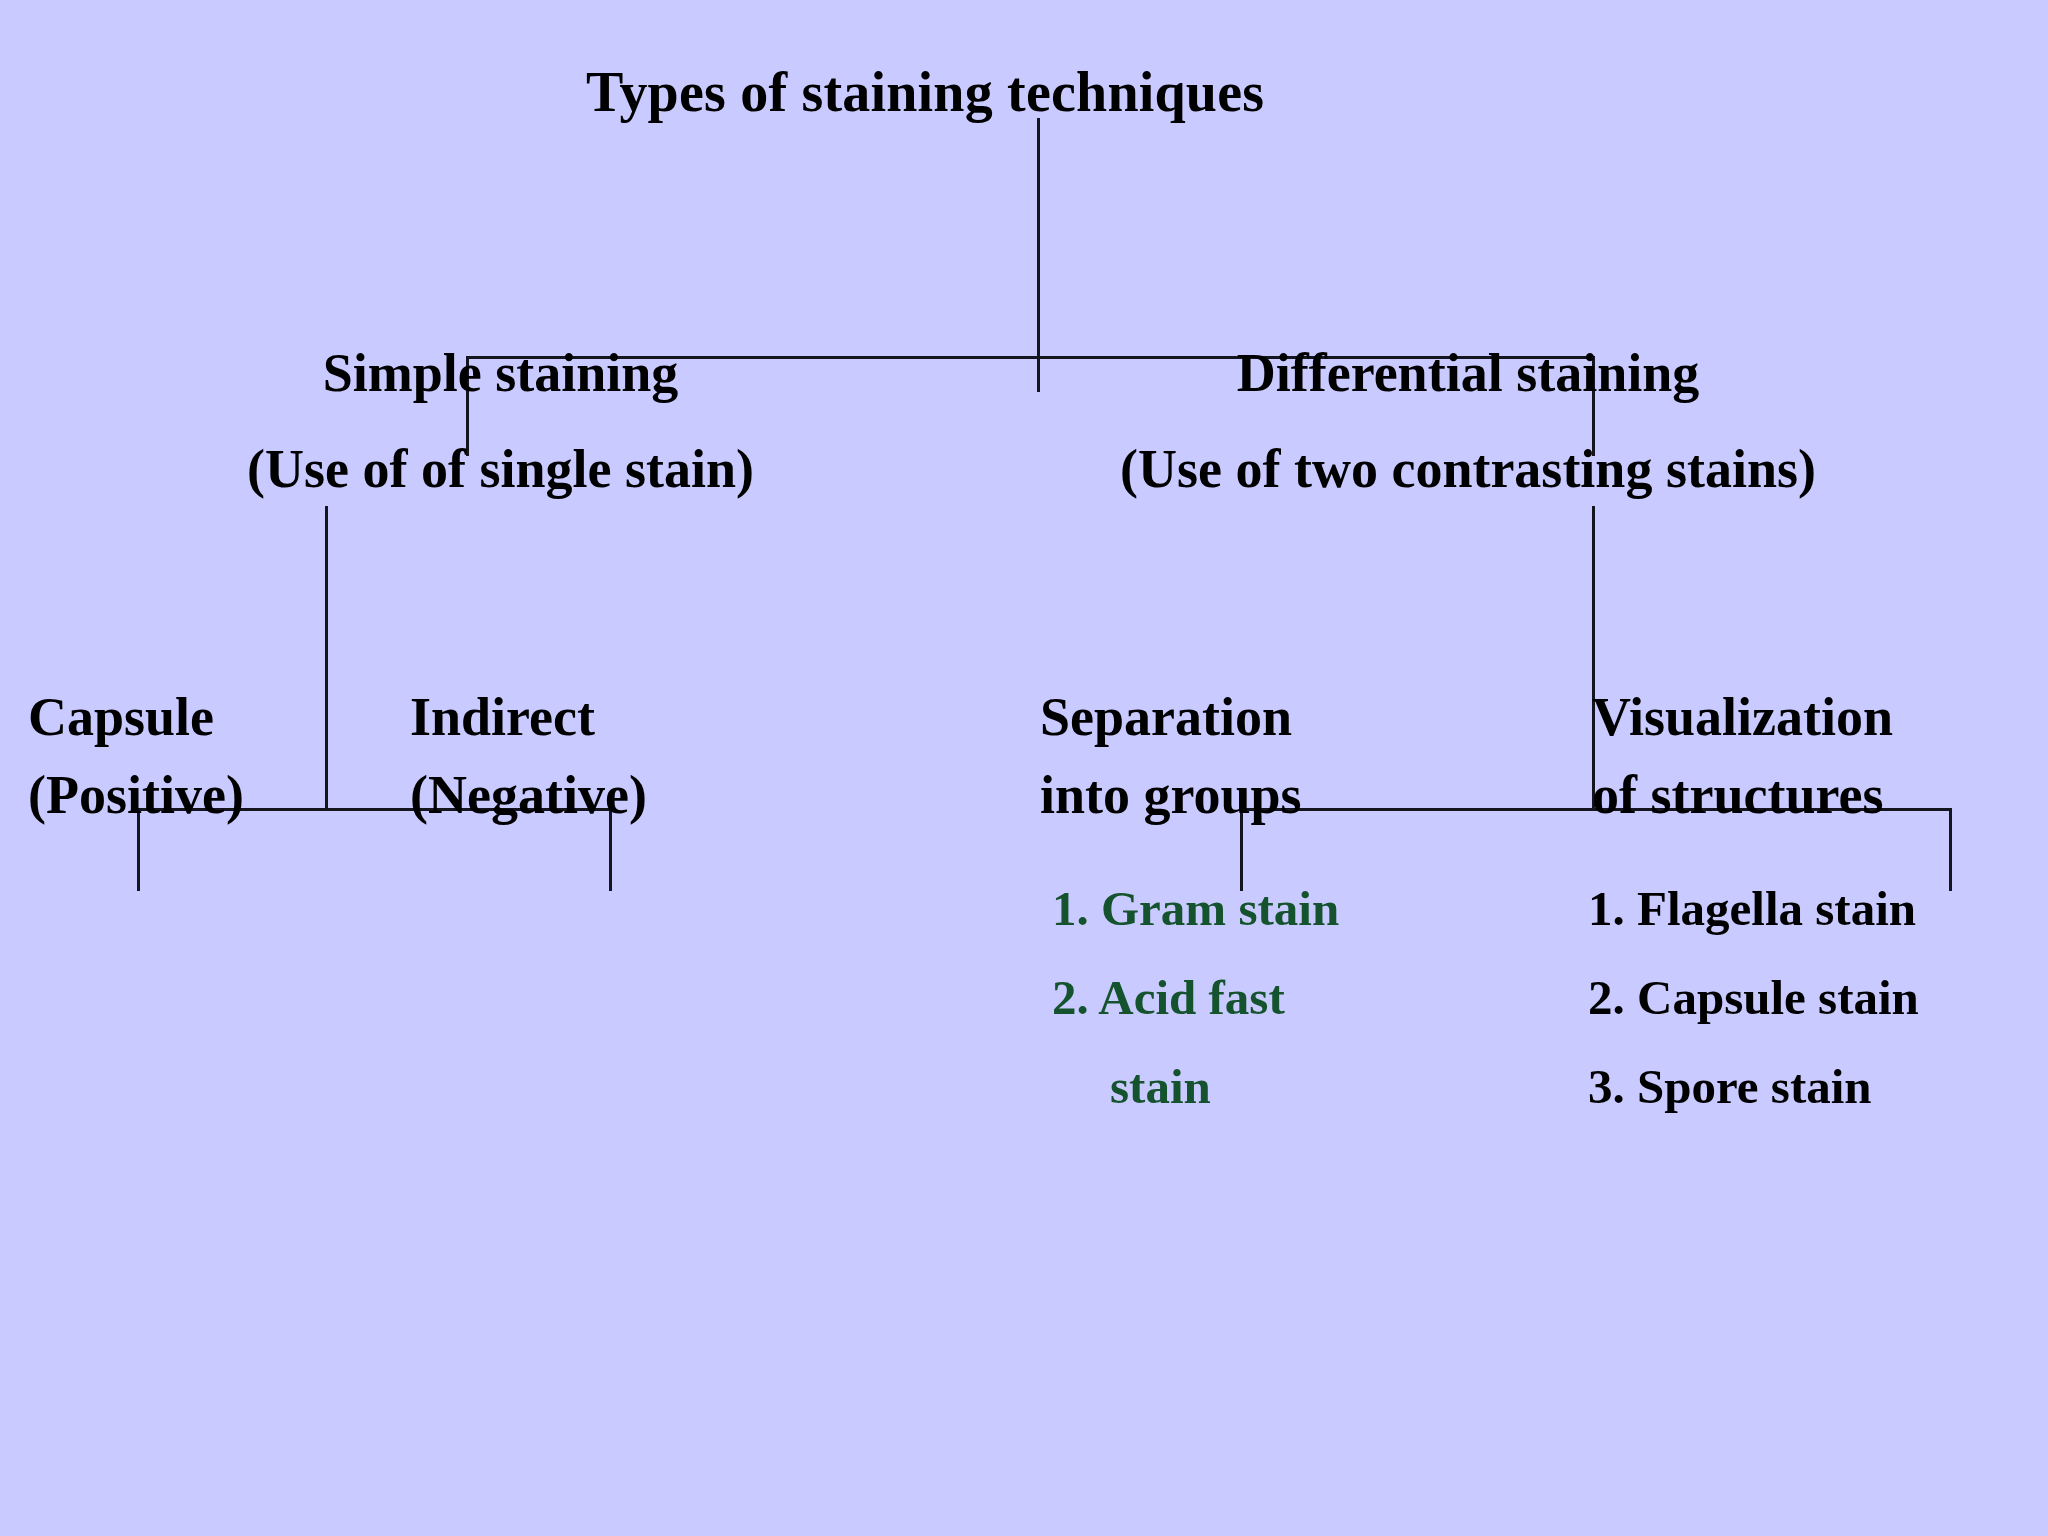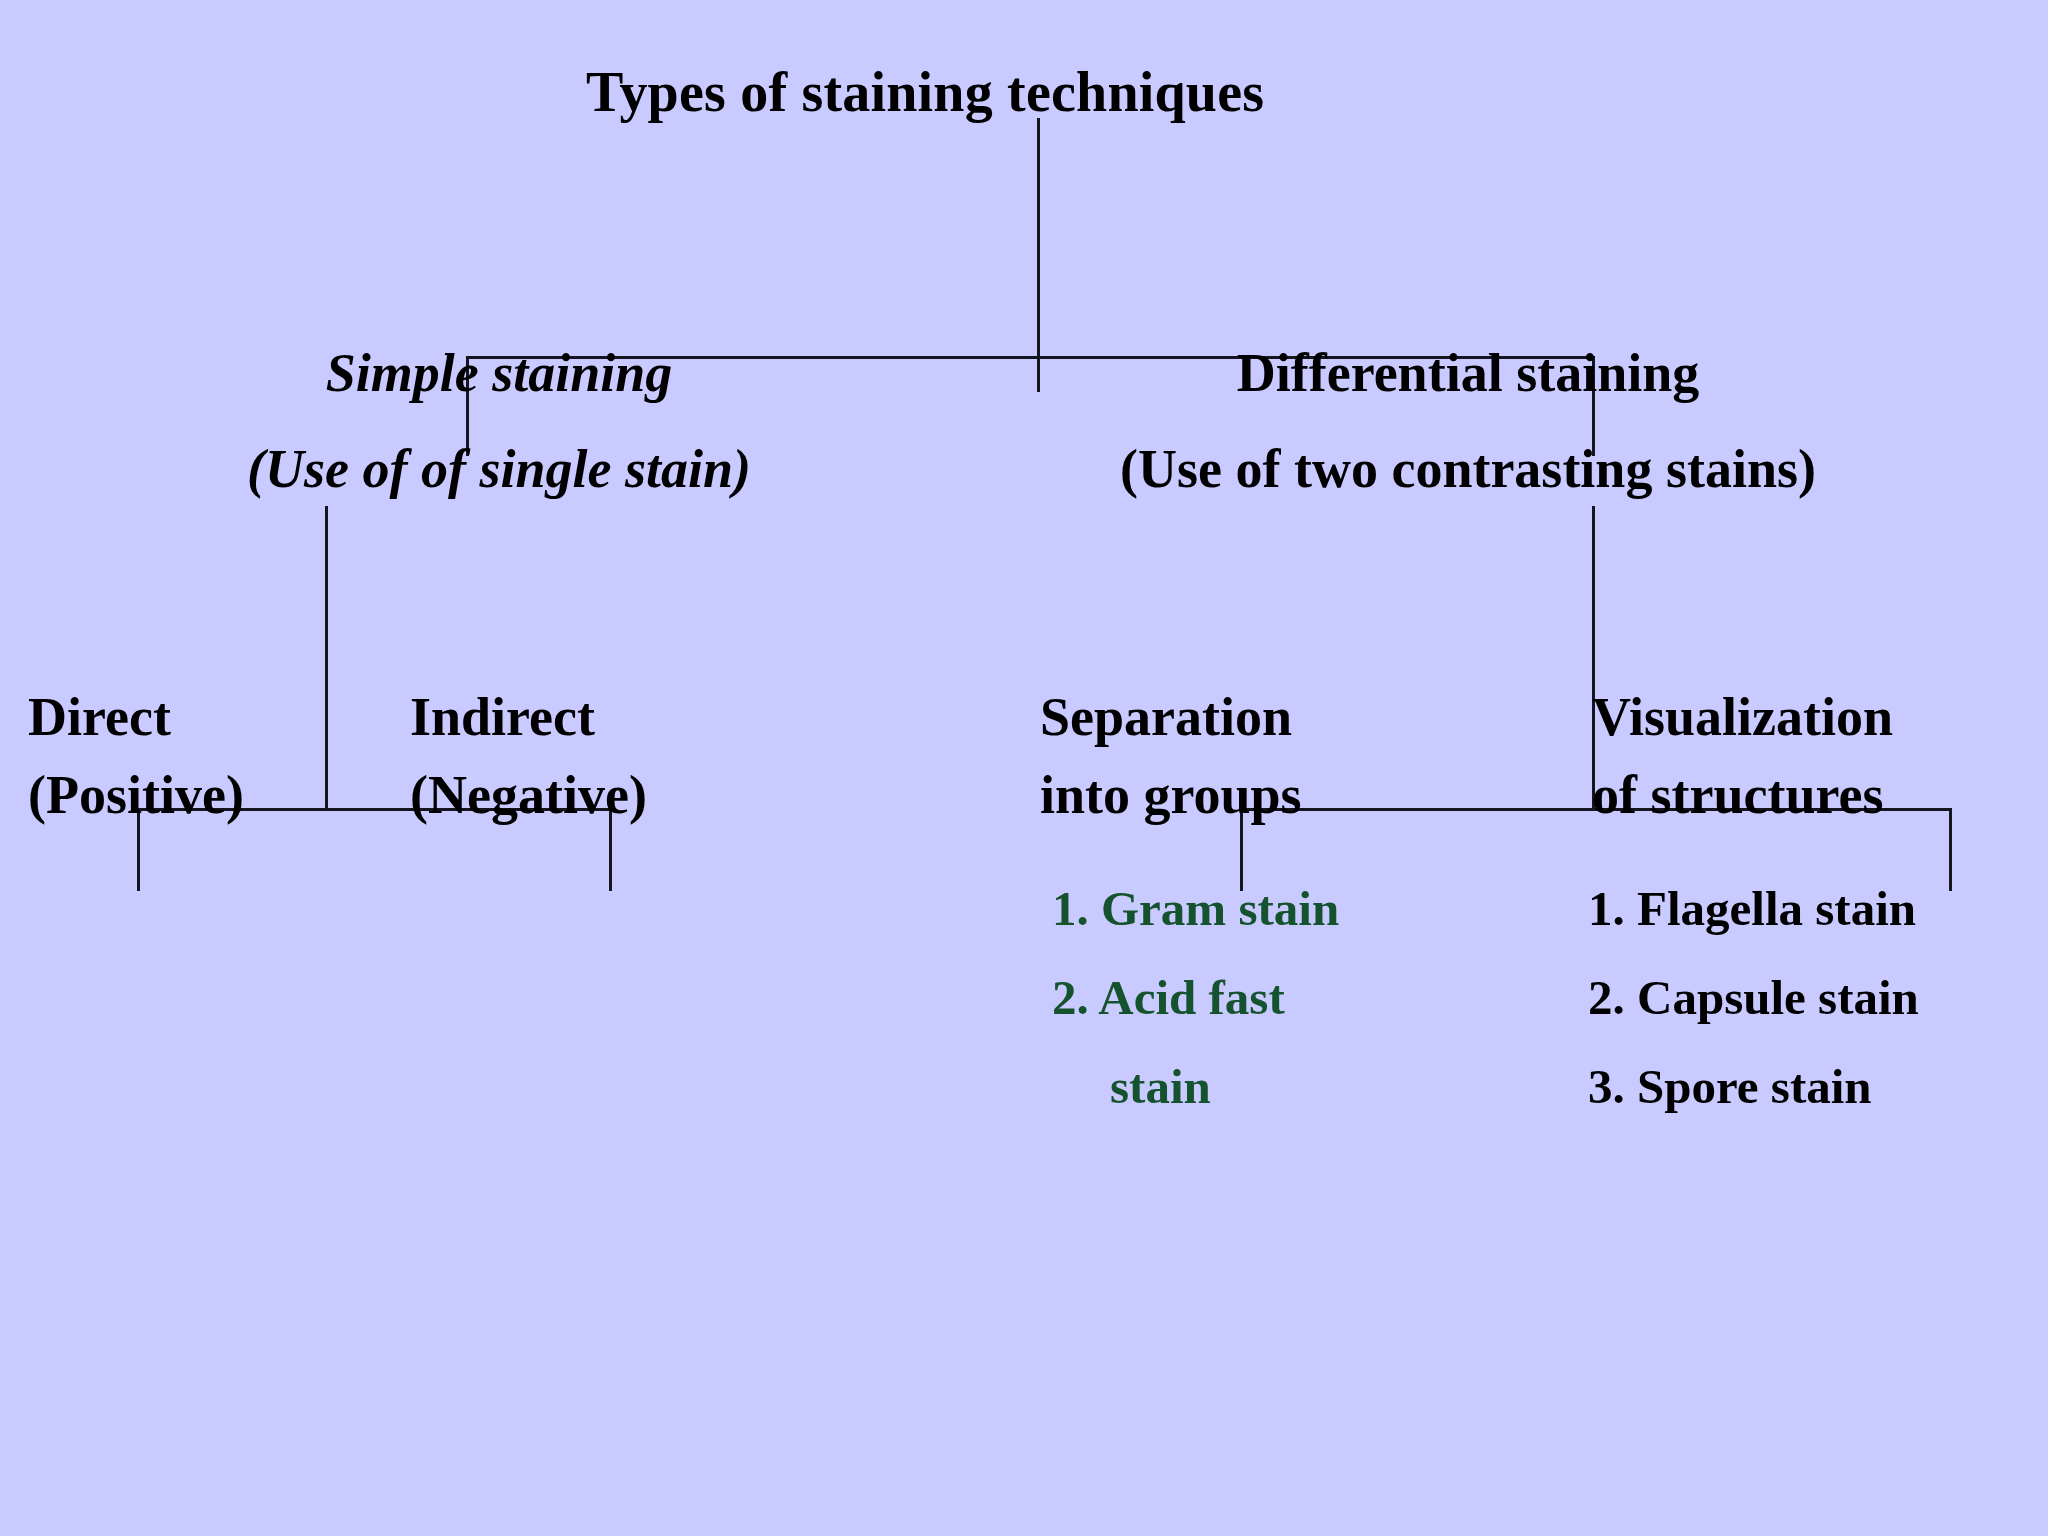--- a/index.html
+++ b/index.html
@@ -71,21 +71,21 @@
     font-size: 49px;
   }
   .list-node .line + .line {
     margin-top: 40px;
   }
 
   
   #root-title { left: 586px; top: 64px; }
 
   
-  #branch-simple       { left: 247px;  top: 346px; font-style: italic; }
+  #branch-simple       { left: 247px;  top: 346px; }
   #branch-differential { left: 1120px; top: 346px; }
 
   
   #leaf-direct   { left: 28px;  top: 690px; }
   #leaf-indirect { left: 410px; top: 690px; }
 
   
   #leaf-separation    { left: 1040px; top: 690px; }
   #leaf-visualization { left: 1592px; top: 690px; }
 
@@ -131,21 +131,21 @@
 
   <div class="vline" id="differential-stem" style="left: 1592px; top: 506px; height: 305px; background: rgb(21, 21, 31);"></div>
 
   <div class="hline" id="differential-bar" style="left: 1240px; top: 808px; width: 712px; background: rgb(21, 21, 31);"></div>
 
   <div class="vline" id="differential-drop-separation" style="left: 1240px; top: 808px; height: 83px; background: rgb(21, 21, 31);"></div>
 
   <div class="vline" id="differential-drop-visualization" style="left: 1949px; top: 808px; height: 83px; background: rgb(21, 21, 31);"></div>
 
   <div class="node leaf-node" id="leaf-direct" style="color: rgb(0, 0, 0);">
-    <span class="line">Direct</span>
+    <span class="line">Capsule</span>
     <span class="line">(Positive)</span>
   </div>
 
   <div class="node leaf-node" id="leaf-indirect" style="color: rgb(0, 0, 0);">
     <span class="line">Indirect</span>
     <span class="line">(Negative)</span>
   </div>
 
   <div class="node leaf-node" id="leaf-separation" style="color: rgb(0, 0, 0);">
     <span class="line">Separation</span>

